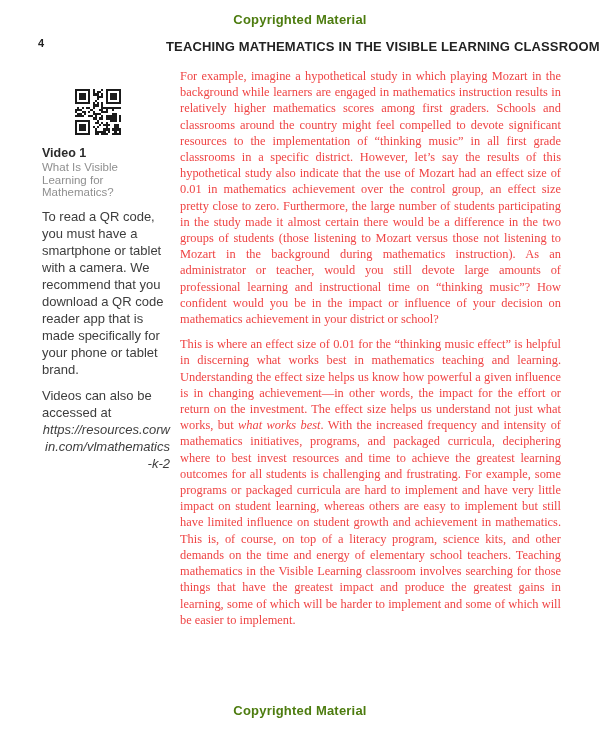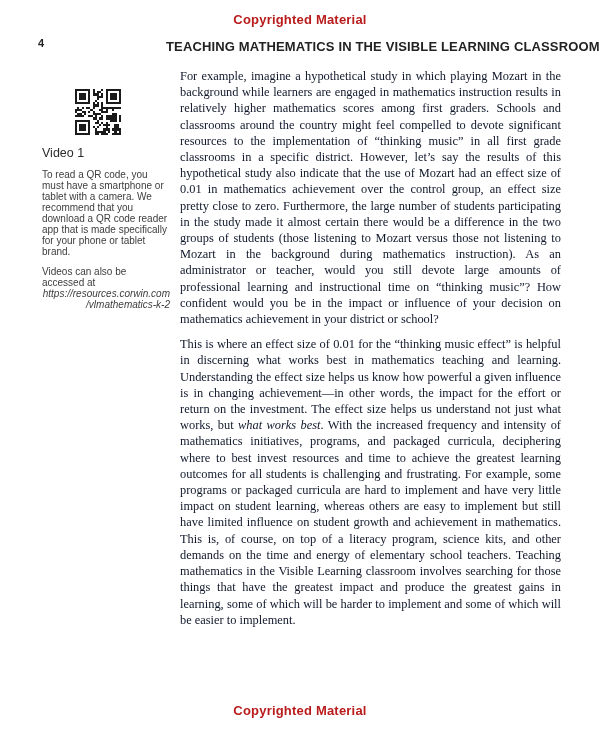--- a/index.html
+++ b/index.html
@@ -11,21 +11,21 @@
     overflow: hidden;
     font-family: "Liberation Serif", "DejaVu Serif", serif;
   }
   .watermark {
     position: absolute;
     left: 0; right: 0;
     text-align: center;
     font-family: "Liberation Sans", sans-serif;
     font-weight: bold;
     font-size: 13px;
-    color: #b91c1c;
+    color: #4d7c0f;
     letter-spacing: 0.2px;
   }
   .watermark.top { top: 12px; }
   .watermark.bottom { top: 703px; }
   .page-number {
     position: absolute;
     left: 38px; top: 37px;
     font-family: "Liberation Sans", sans-serif;
     font-weight: bold;
     font-size: 11px;
@@ -51,53 +51,53 @@
   .qr {
     display: block;
     margin-left: 33px;
     width: 46px; height: 46px;
     shape-rendering: crispEdges;
     fill: #1b1b1b;
   }
   .video-label {
     margin-top: 11px;
     font-family: "Liberation Sans", sans-serif;
-    font-weight: normal;
+    font-weight: bold;
     font-size: 12.5px;
     color: #2b2b2b;
   }
   .video-title {
     margin-top: 1px;
     width: 112px;
     font-family: "Liberation Sans", sans-serif;
     font-size: 11.5px;
     line-height: 12.5px;
     color: #8f8f8f;
   }
   .qr-note, .videos-note {
     margin: 9px 0 0 0;
     font-family: "Liberation Sans", sans-serif;
-    font-size: 10px;
-    line-height: 11px;
+    font-size: 13px;
+    line-height: 17px;
     color: #3d3d3d;
   }
   .videos-note { }
   .videos-note .url {
     font-style: italic;
     display: block;
     word-break: break-word;
     text-align: right;
   }
   .body-text {
     position: absolute;
     left: 180px; top: 68px;
     width: 381px;
     font-size: 12.4px;
     line-height: 16.2px;
-    color: #0f172a;
+    color: #ef4444;
     text-align: justify;
   }
   .body-text p { margin: 0 0 9px 0; }
   .body-text em { }
 </style>
 </head>
 <body>
 
 <div class="page">
 
@@ -332,20 +332,21 @@
         <rect x="10" y="20" width="1" height="1"></rect>
         <rect x="12" y="20" width="1" height="1"></rect>
         <rect x="13" y="20" width="1" height="1"></rect>
         <rect x="14" y="20" width="1" height="1"></rect>
         <rect x="17" y="20" width="1" height="1"></rect>
         <rect x="18" y="20" width="1" height="1"></rect>
         <rect x="19" y="20" width="1" height="1"></rect>
         <rect x="20" y="20" width="1" height="1"></rect>
       </svg>
     <div class="video-label">Video 1</div>
+    <div class="video-title">What Is Visible Learning for Mathematics?</div>
     <p class="qr-note">To read a QR code, you must have a smartphone or tablet with a camera. We recommend that you download a QR code reader app that is made specifically for your phone or tablet brand.</p>
     <p class="videos-note">
       <span>Videos can also be accessed at</span>
       <span class="url">https://resources.corwin.com/vlmathematics-k-2</span>
     </p>
   </aside>
 
   <main class="body-text">
     <p>For example, imagine a hypothetical study in which playing Mozart in the background while learners are engaged in mathematics instruction results in relatively higher mathematics scores among first graders. Schools and classrooms around the country might feel compelled to devote significant resources to the implementation of “thinking music” in all first grade classrooms in a specific district. However, let’s say the results of this hypothetical study also indicate that the use of Mozart had an effect size of 0.01 in mathematics achievement over the control group, an effect size pretty close to zero. Furthermore, the large number of students participating in the study made it almost certain there would be a difference in the two groups of students (those listening to Mozart versus those not listening to Mozart in the background during mathematics instruction). As an administrator or teacher, would you still devote large amounts of professional learning and instructional time on “thinking music”? How confident would you be in the impact or influence of your decision on mathematics achievement in your district or school?</p>
     <p><span>This is where an effect size of 0.01 for the “thinking music effect” is helpful in discerning what works best in mathematics teaching and learning. Understanding the effect size helps us know how powerful a given influence is in changing achievement—in other words, the impact for the effort or return on the investment. The effect size helps us understand not just what works, but </span><em>what works best</em><span>. With the increased frequency and intensity of mathematics initiatives, programs, and packaged curricula, deciphering where to best invest resources and time to achieve the greatest learning outcomes for all students is challenging and frustrating. For example, some programs or packaged curricula are hard to implement and have very little impact on student learning, whereas others are easy to implement but still have limited influence on student growth and achievement in mathematics. This is, of course, on top of a literacy program, science kits, and other demands on the time and energy of elementary school teachers. Teaching mathematics in the Visible Learning classroom involves searching for those things that have the greatest impact and produce the greatest gains in learning, some of which will be harder to implement and some of which will be easier to implement.</span></p>

